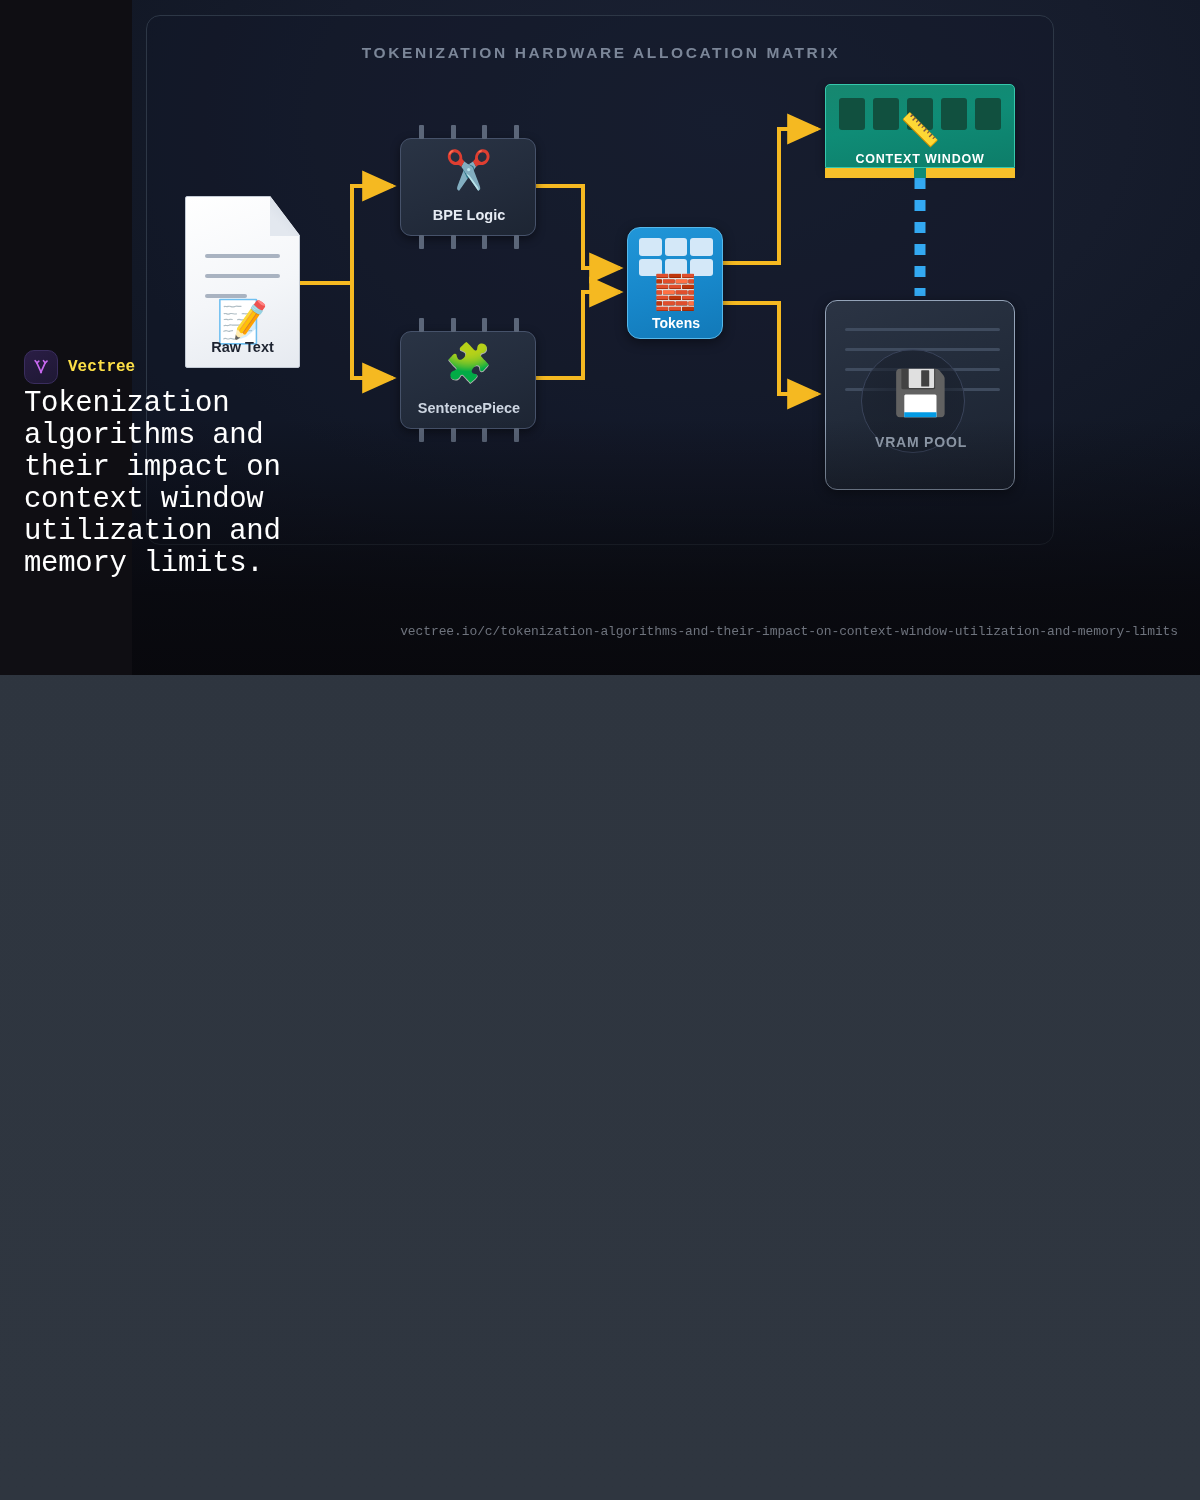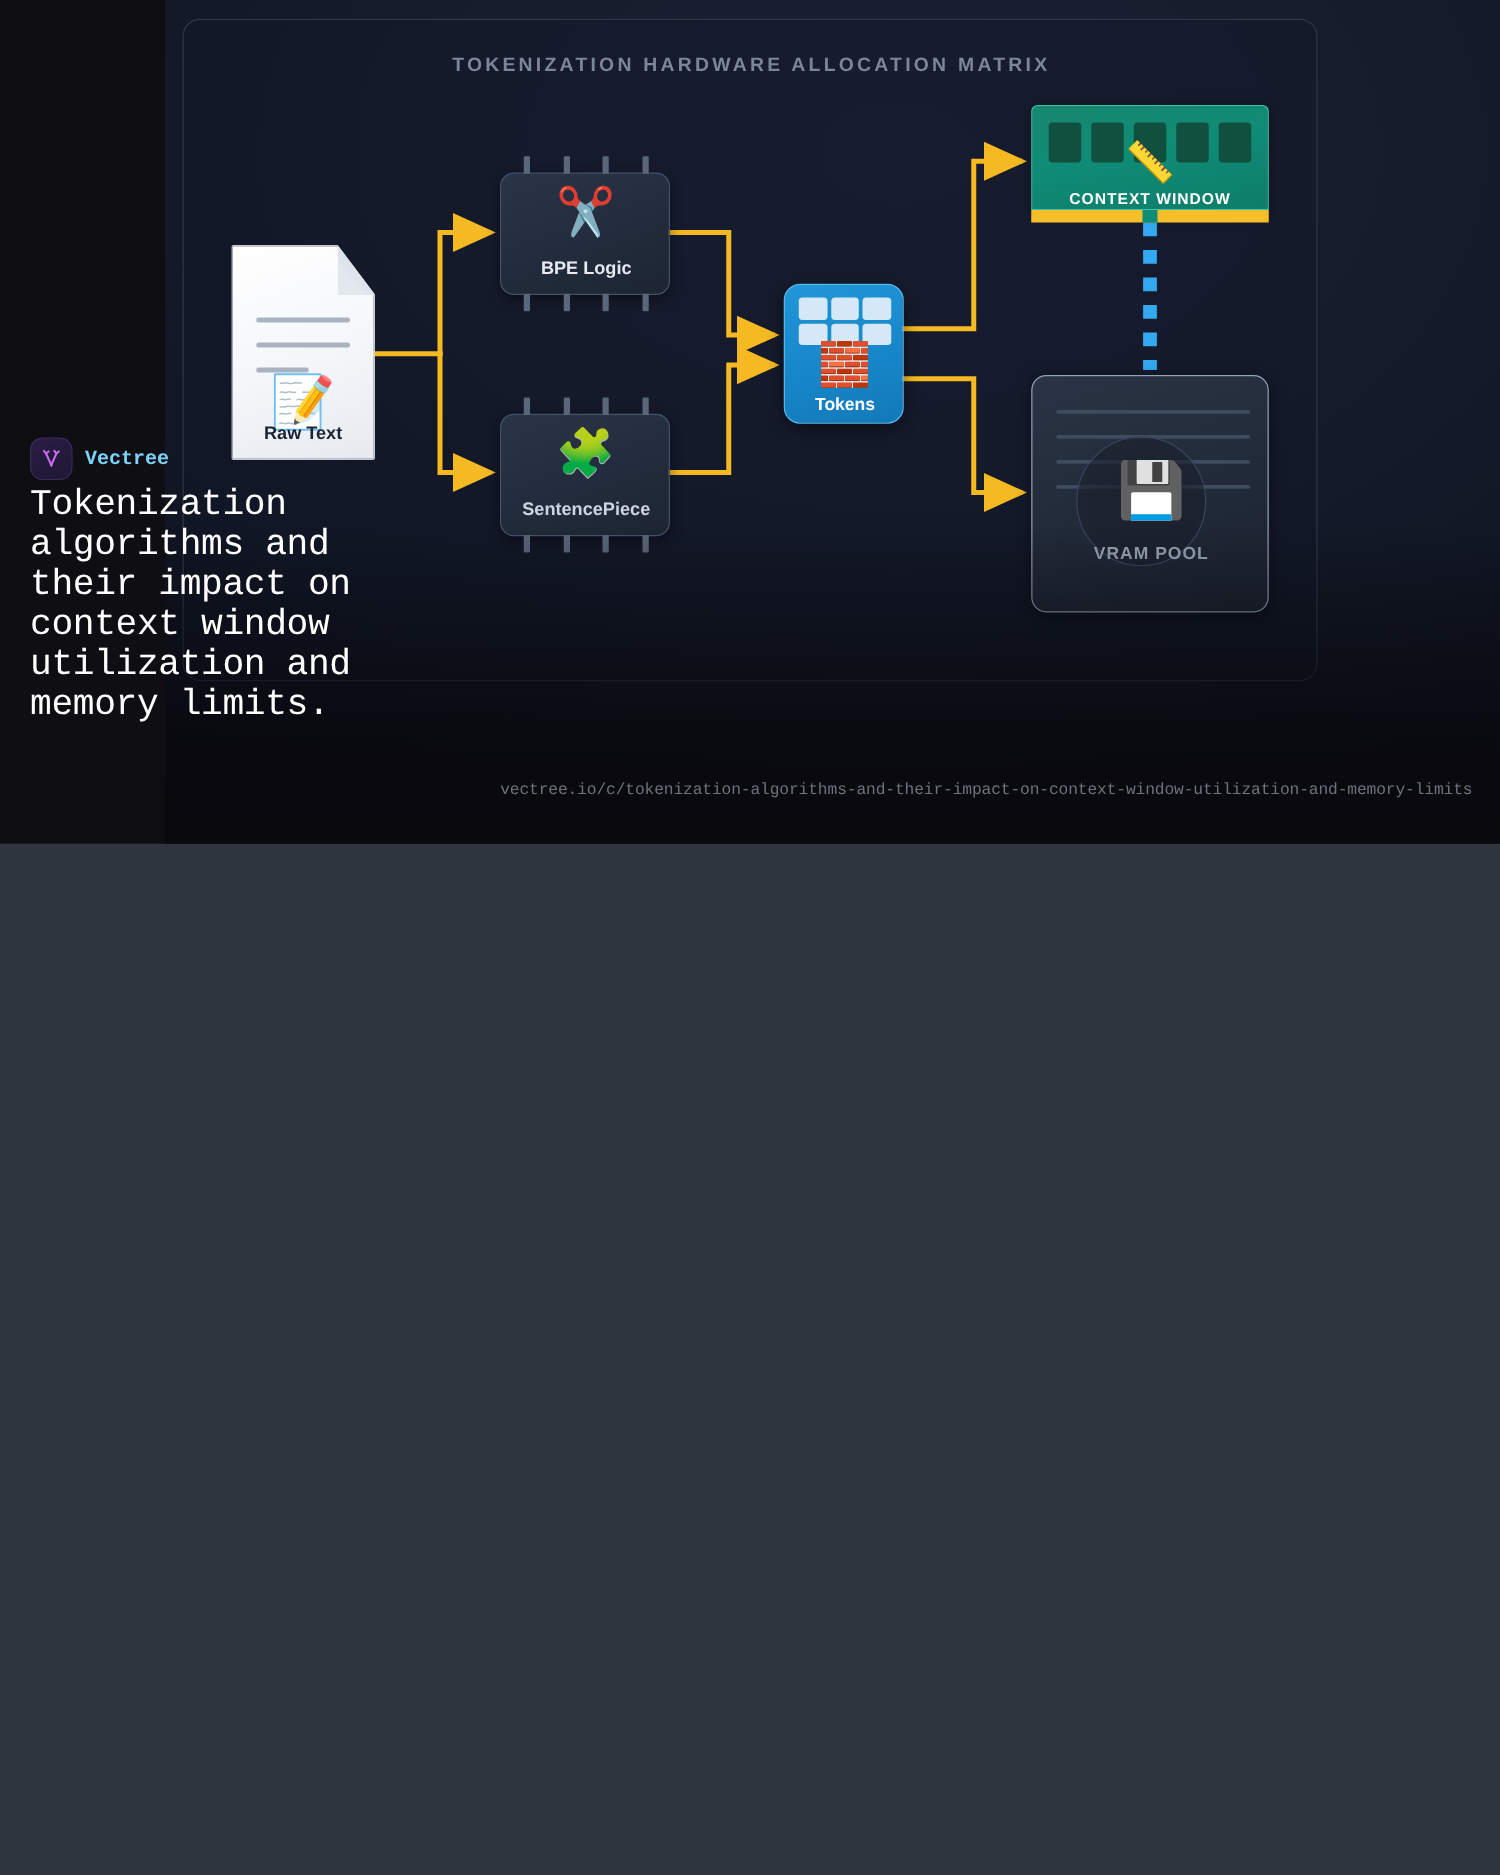--- a/index.html
+++ b/index.html
@@ -330,21 +330,21 @@
   #brand-logo {
     width: 34px; height: 34px;
     border-radius: 10px;
     background: linear-gradient(150deg, #2a1d45 0%, #1e1833 100%);
     border: 1px solid #3a2d5e;
     display: flex;
     align-items: center;
     justify-content: center;
   }
   #brand-name {
-    color: #7dd3fc;
+    color: #fde047;
     font-family: "Liberation Mono", monospace;
     font-size: 16px;
     font-weight: bold;
   }
   #headline {
     position: absolute;
     left: 24px; top: 388px;
     width: 330px;
     color: #ffffff;
     font-family: "Liberation Mono", monospace;

